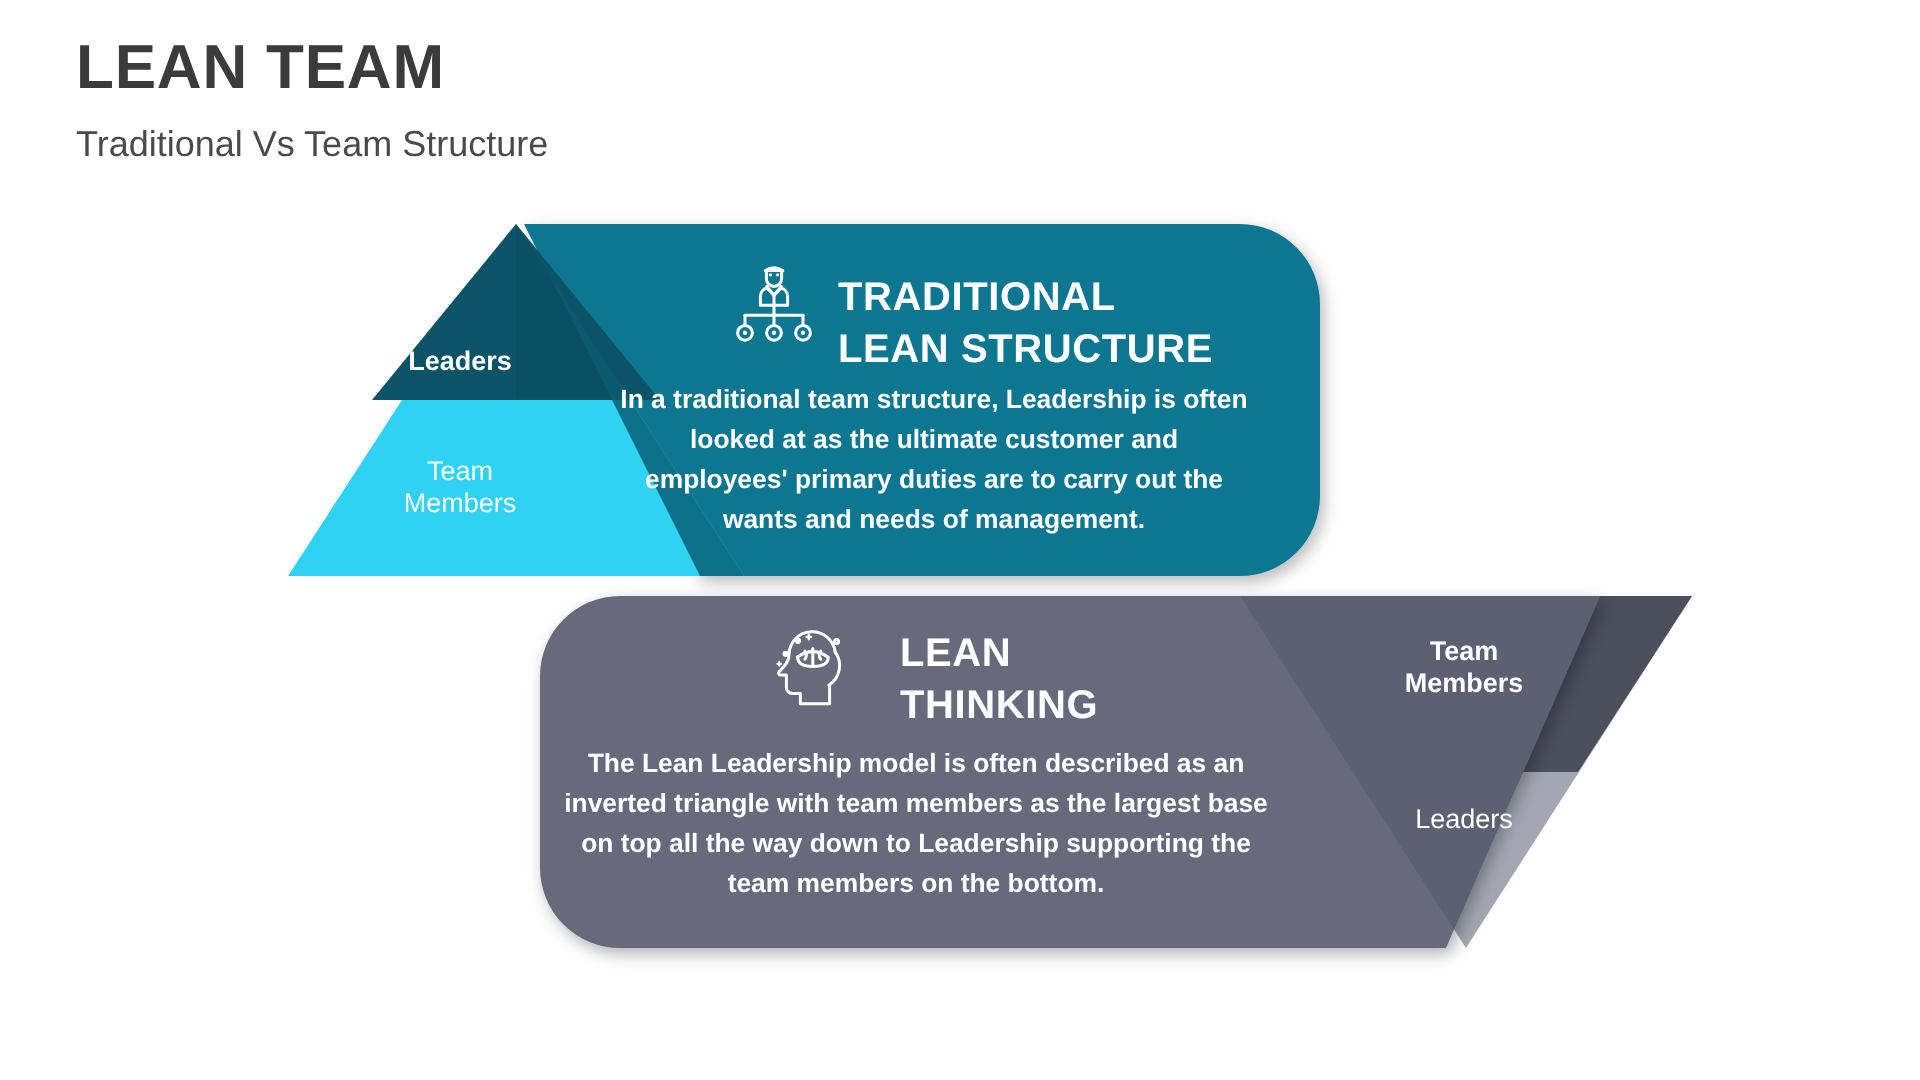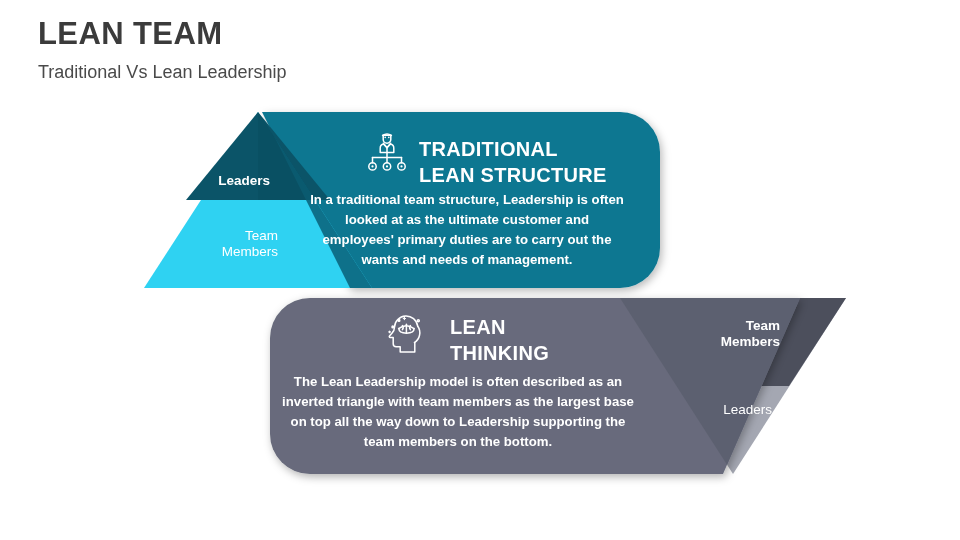--- a/index.html
+++ b/index.html
@@ -56,21 +56,21 @@
   .svg-layer {
     position: absolute;
     left: 0;
     top: 0;
   }
 
   
   .overlay-text {
     position: absolute;
     color: #ffffff;
-    text-align: right;
+    text-align: center;
   }
   .tri-label {
     font-size: 13.5px;
     font-weight: bold;
     line-height: 1.18;
   }
   .tri-label-light {
     font-size: 13.5px;
     font-weight: normal;
     line-height: 1.18;
@@ -94,21 +94,21 @@
     position: absolute;
   }
 </style>
 </head>
 <body>
 
 <div id="slide">
 
   <div id="header">
     <h1 id="page-title">LEAN TEAM</h1>
-    <h2 id="page-subtitle">Traditional Vs Lean Leadership</h2>
+    <h2 id="page-subtitle">Traditional Vs Team Structure</h2>
   </div>
 
   <div id="diagram">
 
     <svg class="svg-layer" width="960" height="540" viewBox="0 0 960 540">
       <defs>
         <filter id="softShadow" x="-30%" y="-30%" width="170%" height="170%">
           <feDropShadow dx="2" dy="3" stdDeviation="4" flood-color="#000000" flood-opacity="0.28"></feDropShadow>
         </filter>
         <filter id="softShadow2" x="-30%" y="-30%" width="170%" height="170%">

